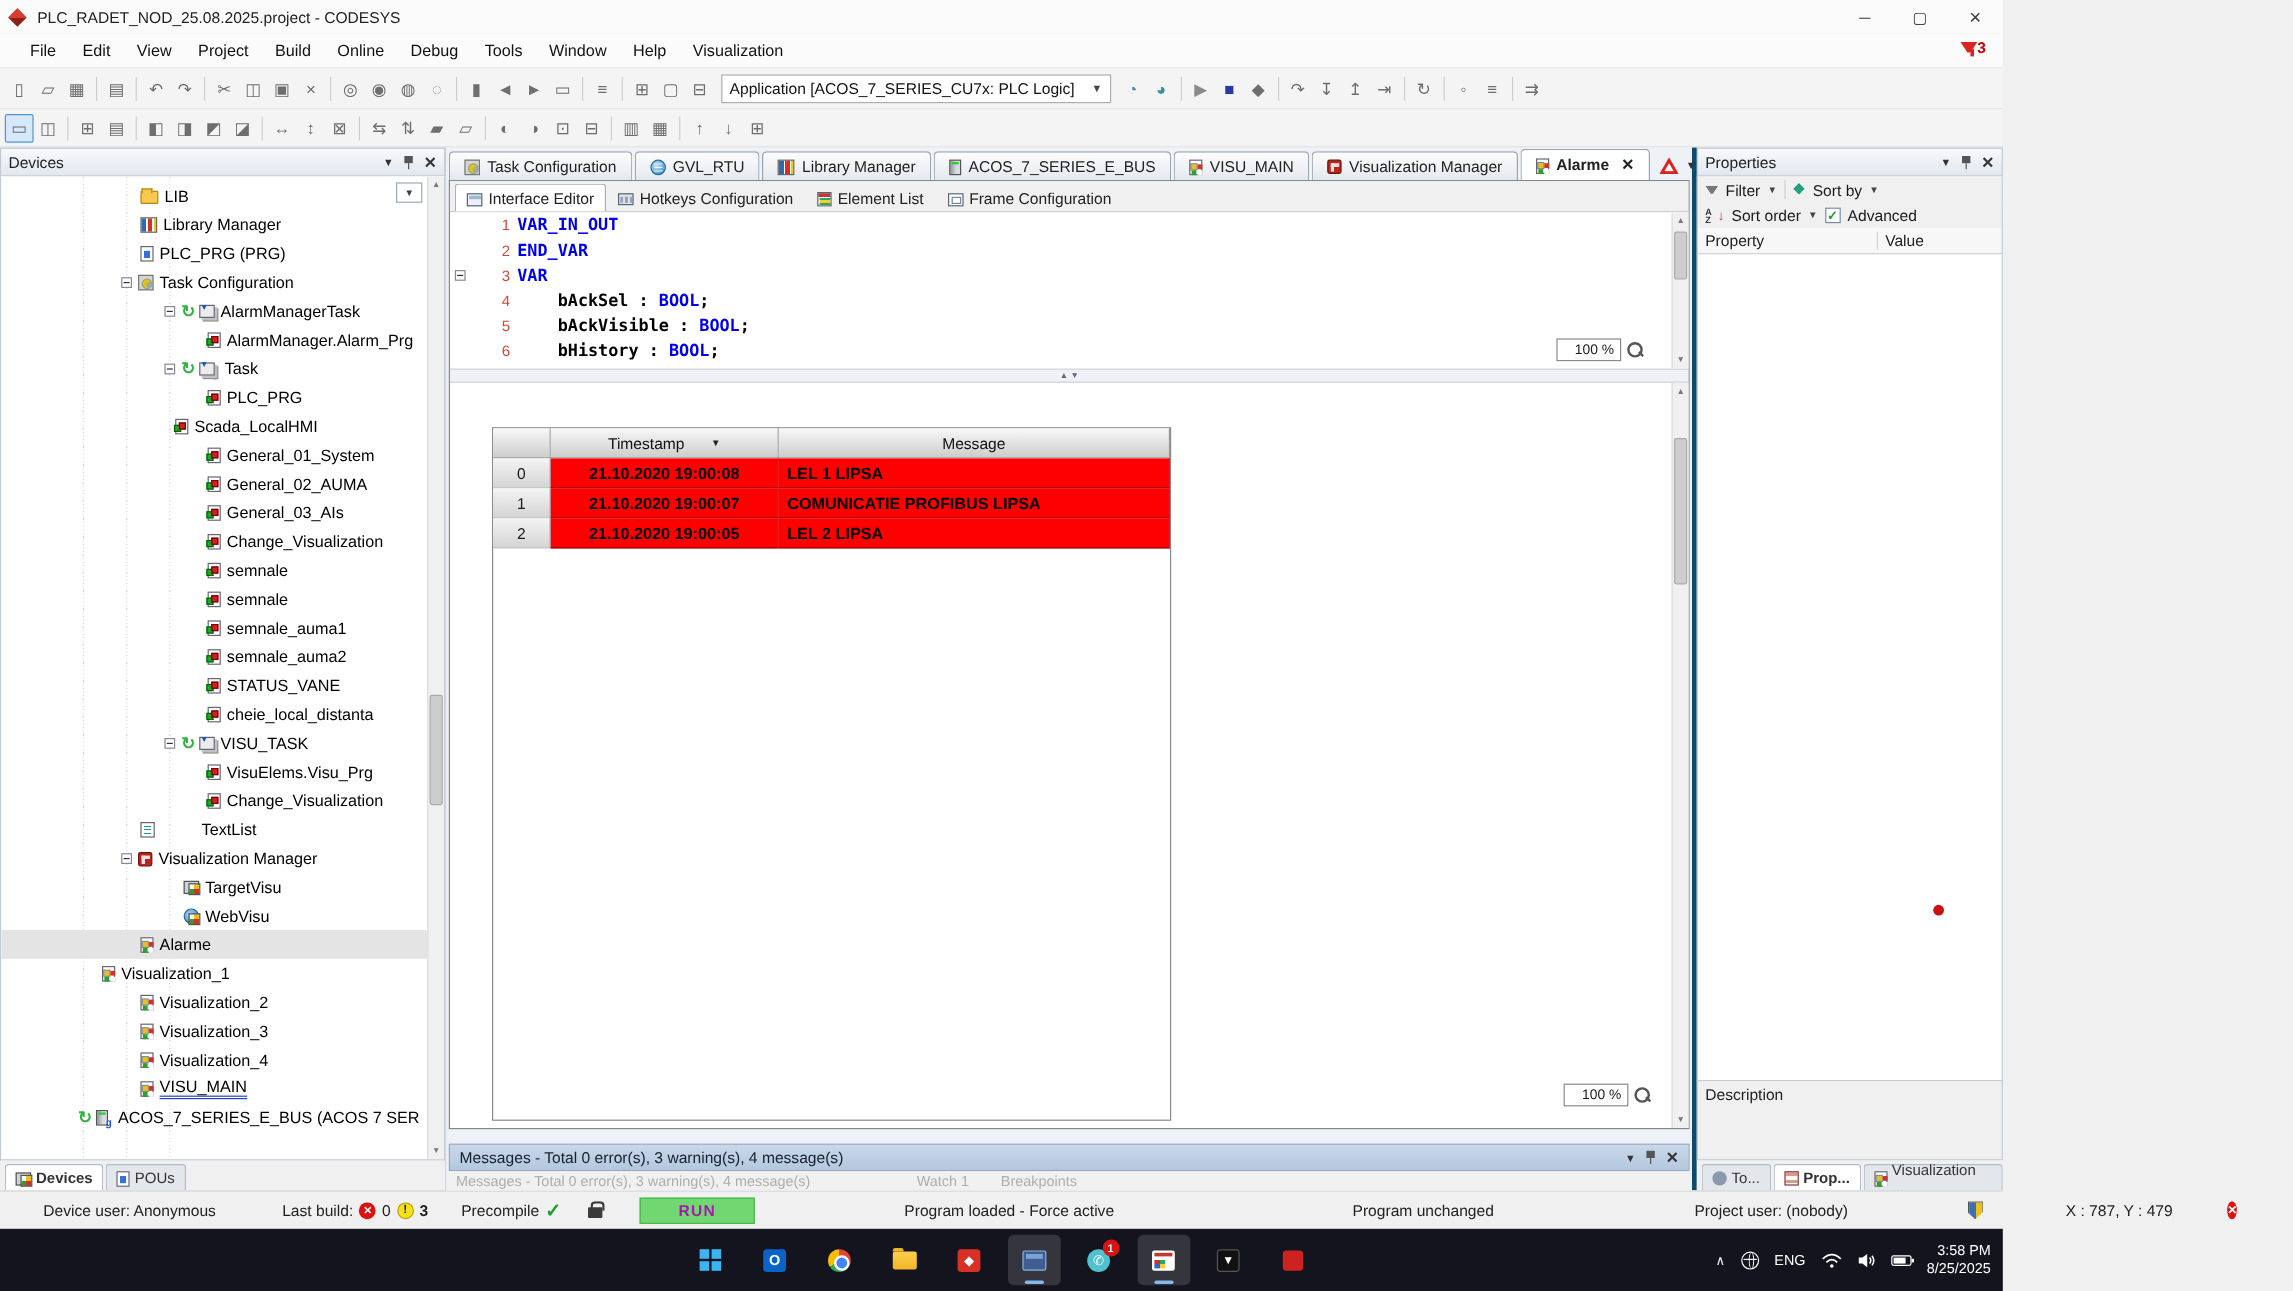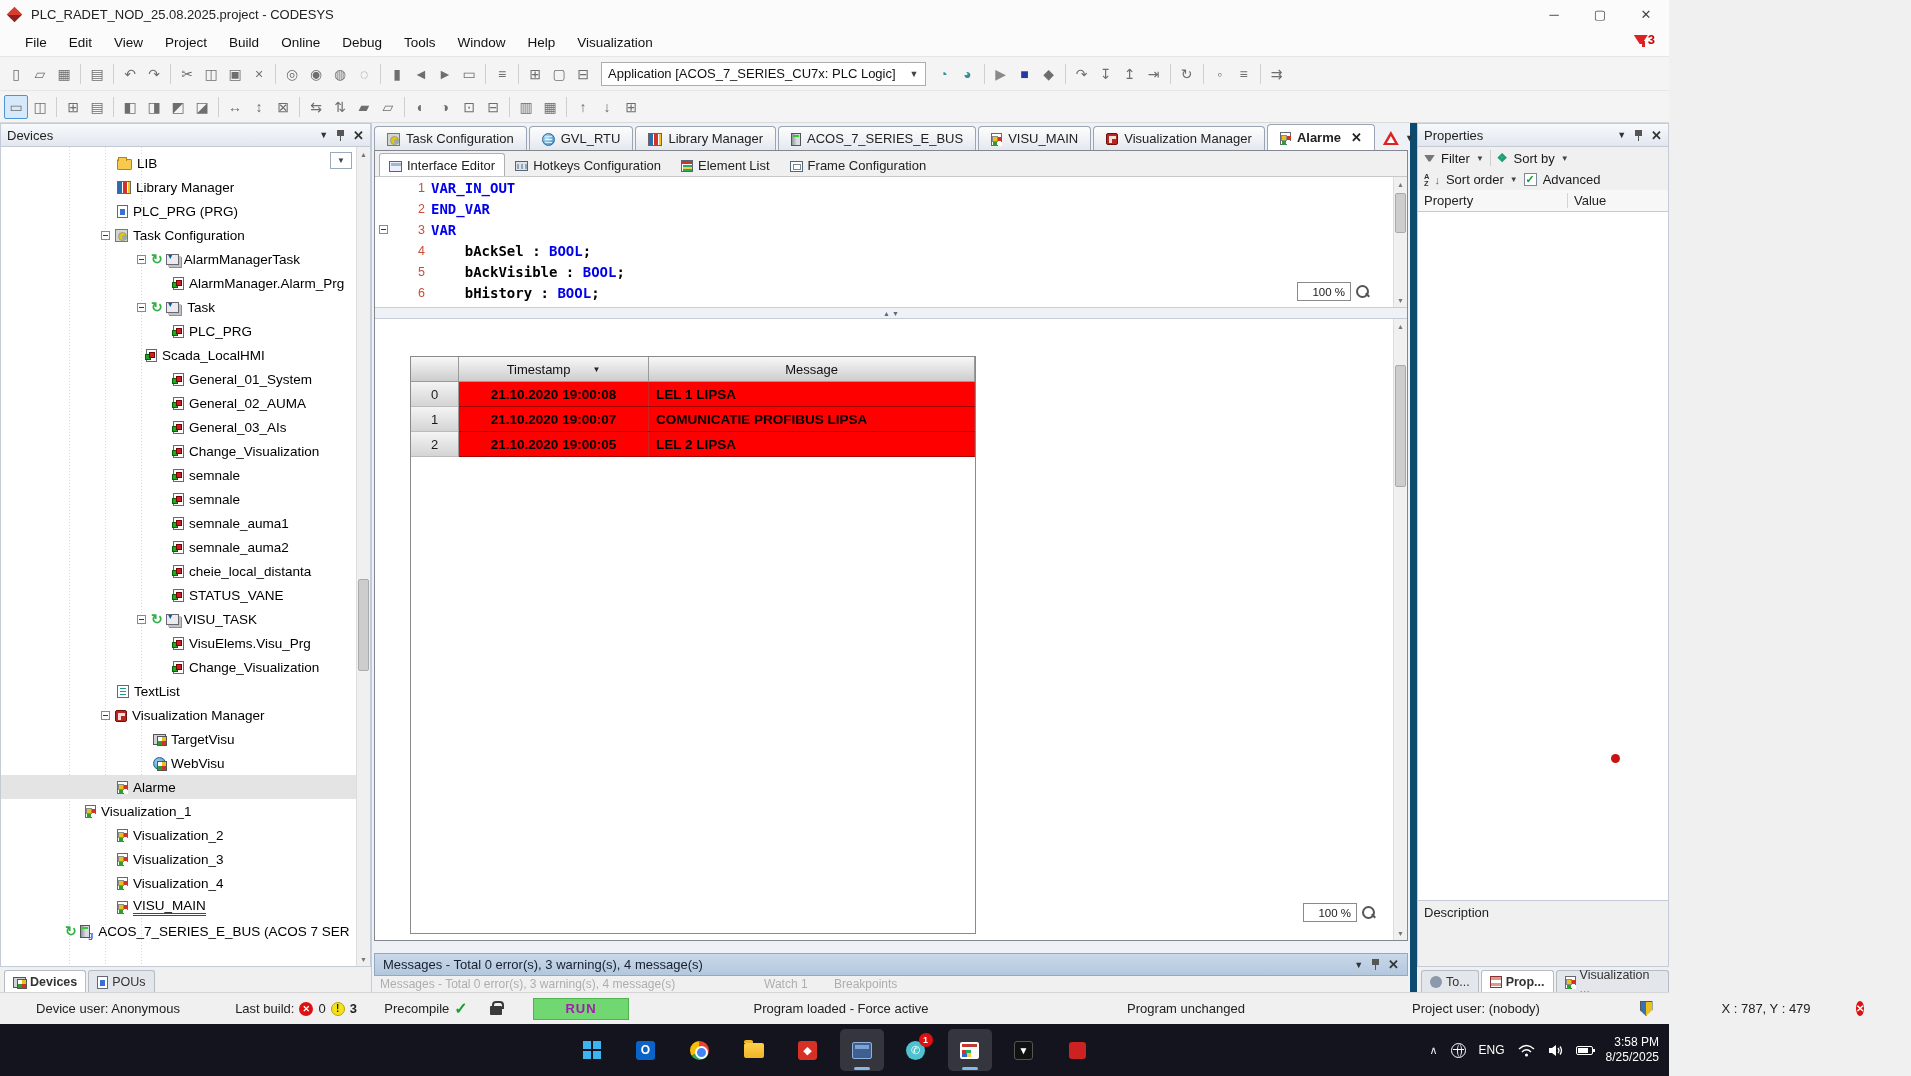--- a/index.html
+++ b/index.html
@@ -155,21 +155,21 @@
   .al-data .c1,.al-data .c2{background:#ff0000;border-right:1px solid #cc2222;border-bottom:1px solid #a00000;display:flex;align-items:center;color:#000;font-weight:bold;font-size:13.5px}
   .al-data .c1{justify-content:center}
   .al-data .c2{padding-left:7px}
   .visu-zoom{right:30px;bottom:18px}
 
   .msg-bar{height:23px;margin:12px 2px 0 2px;background:linear-gradient(#c9d8ea,#b3c7dd);border:1px solid #93a8c2;display:flex;align-items:center;padding:0 8px;font-size:13px;color:#16202e;flex:none}
   .hidden-strip{height:16px;margin:0 2px;background:#f0f0f0;overflow:hidden;position:relative;flex:none;color:#777;font-size:12px}
   .hidden-strip .frag{position:absolute;top:1px;opacity:.55;white-space:nowrap}
 
   
-  .props{width:259px;flex:none;border-left:7px solid #0c4a6e}
+  .props{width:259px;flex:none;border-left:4px solid #0c4a6e}
   .props-tools{background:#f0f0f0;border-left:1px solid #c4cbd6;border-right:1px solid #c4cbd6;padding:3px 6px;display:flex;align-items:center;gap:6px;font-size:13px;flex:none}
   .funnel-sm{width:11px;height:7px;background:#777;clip-path:polygon(0 0,100% 0,58% 100%,42% 100%)}
   .caret-sm{font-size:8px;color:#444}
   .vline{width:1px;height:16px;background:#cfcfcf}
   .sort-ic{color:#1b9e77;font-size:12px;font-weight:bold}
   .az-ic{display:flex;flex-direction:column;font-size:7.5px;line-height:7px;font-weight:bold;color:#333}
   .az-arrow{color:#c33;font-size:11px;margin-left:-1px}
   .chk{width:13px;height:13px;border:1px solid #7a8a9a;background:#fff;display:flex;align-items:center;justify-content:center;color:#1c9e2f;font-size:11px;font-weight:bold}
   .props-grid-hdr{height:22px;background:#f7f7f7;border:1px solid #c4cbd6;border-top:none;display:flex;align-items:center;font-size:13px;color:#222;flex:none}
   .props-grid-hdr .col1{width:150px;padding-left:6px;border-right:1px solid #d5d5d5}
@@ -440,41 +440,41 @@
             <div class="tree-row" style="padding-left: 172px;">
               <span class="icon ti-poucall"></span>
               <span class="tree-label">semnale_auma1</span>
             </div>
             <div class="tree-row" style="padding-left: 172px;">
               <span class="icon ti-poucall"></span>
               <span class="tree-label">semnale_auma2</span>
             </div>
             <div class="tree-row" style="padding-left: 172px;">
               <span class="icon ti-poucall"></span>
+              <span class="tree-label">STATUS_VANE</span>
+            </div>
+            <div class="tree-row" style="padding-left: 172px;">
+              <span class="icon ti-poucall"></span>
               <span class="tree-label">cheie_local_distanta</span>
-            </div>
-            <div class="tree-row" style="padding-left: 172px;">
-              <span class="icon ti-poucall"></span>
-              <span class="tree-label">STATUS_VANE</span>
             </div>
             <div class="tree-row" style="padding-left: 136px;">
               <span class="expander"></span>
               <span class="refresh-ic">↻</span>
               <span class="icon ti-task"></span>
               <span class="tree-label">VISU_TASK</span>
             </div>
             <div class="tree-row" style="padding-left: 172px; text-align: right;">
               <span class="icon ti-poucall"></span>
               <span class="tree-label">VisuElems.Visu_Prg</span>
             </div>
             <div class="tree-row" style="padding-left: 172px;">
               <span class="icon ti-poucall"></span>
               <span class="tree-label">Change_Visualization</span>
             </div>
-            <div class="tree-row" style="padding-left: 116px;">
+            <div class="tree-row" style="padding-left: 116px; gap: 34px;">
               <span class="icon ti-textlist"></span>
               <span class="tree-label">TextList</span>
             </div>
             <div class="tree-row" style="padding-left: 100px;">
               <span class="expander"></span>
               <span class="icon ti-vismgr"></span>
               <span class="tree-label">Visualization Manager</span>
             </div>
             <div class="tree-row" style="padding-left: 152px;">
               <span class="icon ti-targetvisu"></span>

